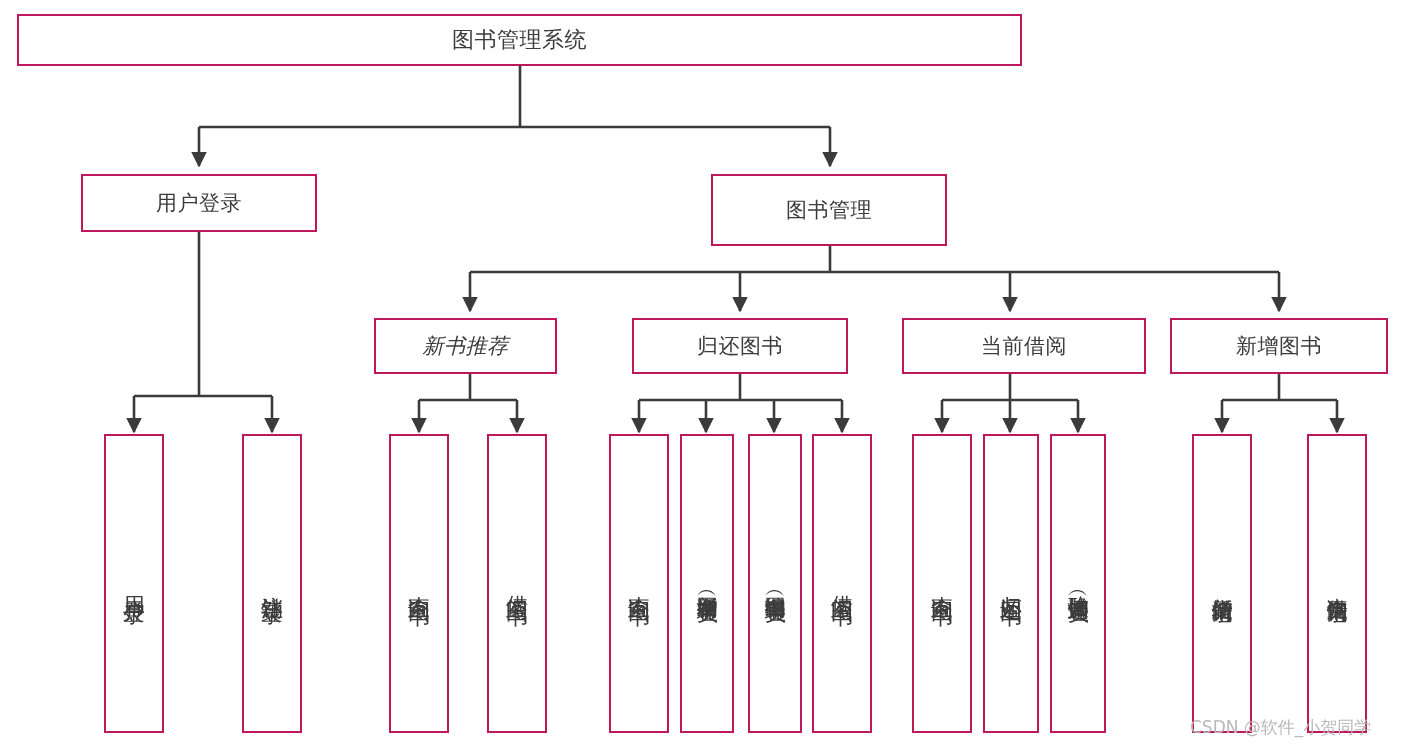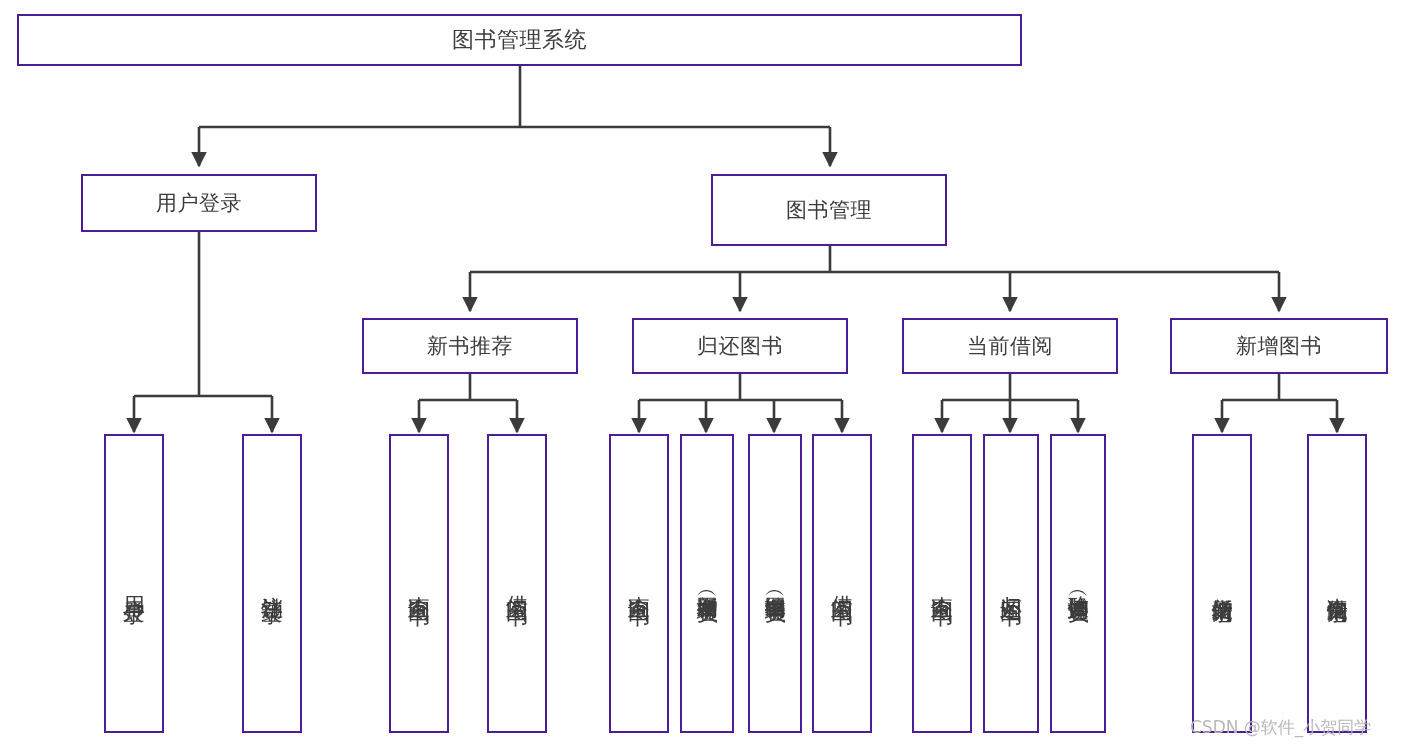--- a/index.html
+++ b/index.html
@@ -23,21 +23,21 @@
     left: 0;
     top: 0;
     width: 1405px;
     height: 747px;
     pointer-events: none;
   }
   .node {
     position: absolute;
     box-sizing: border-box;
     background: #ffffff;
-    border: 2px solid #4c1d95;
+    border: 2px solid #be185d;
     display: flex;
     align-items: center;
     justify-content: center;
     color: #3c3c3c;
   }
   .node-label {
     display: block;
     text-align: center;
     color: #3c3c3c;
     letter-spacing: 0.5px;
@@ -137,29 +137,29 @@
   </div>
 
   <div class="node h" style="left:81px; top:174px; width:236px; height:58px;">
     <span class="node-label">用户登录</span>
   </div>
 
   <div class="node h" style="left:711px; top:174px; width:236px; height:72px;">
     <span class="node-label">图书管理</span>
   </div>
 
-  <div class="node h" style="left:362px; top:318px; width:216px; height:56px;">
+  <div class="node h" style="left:374px; top:318px; width:183px; height:56px;font-style:italic;">
     <span class="node-label">新书推荐</span>
   </div>
 
   <div class="node h" style="left:632px; top:318px; width:216px; height:56px;">
     <span class="node-label">归还图书</span>
   </div>
 
-  <div class="node h" style="left:902px; top:318px; width:216px; height:56px;">
+  <div class="node h" style="left:902px; top:318px; width:244px; height:56px;">
     <span class="node-label">当前借阅</span>
   </div>
 
   <div class="node h" style="left:1170px; top:318px; width:218px; height:56px;">
     <span class="node-label">新增图书</span>
   </div>
 
   <div class="node v" style="left:104px; top:434px; width:60px; height:299px;">
     <span class="node-label">用户登录</span>
   </div>

